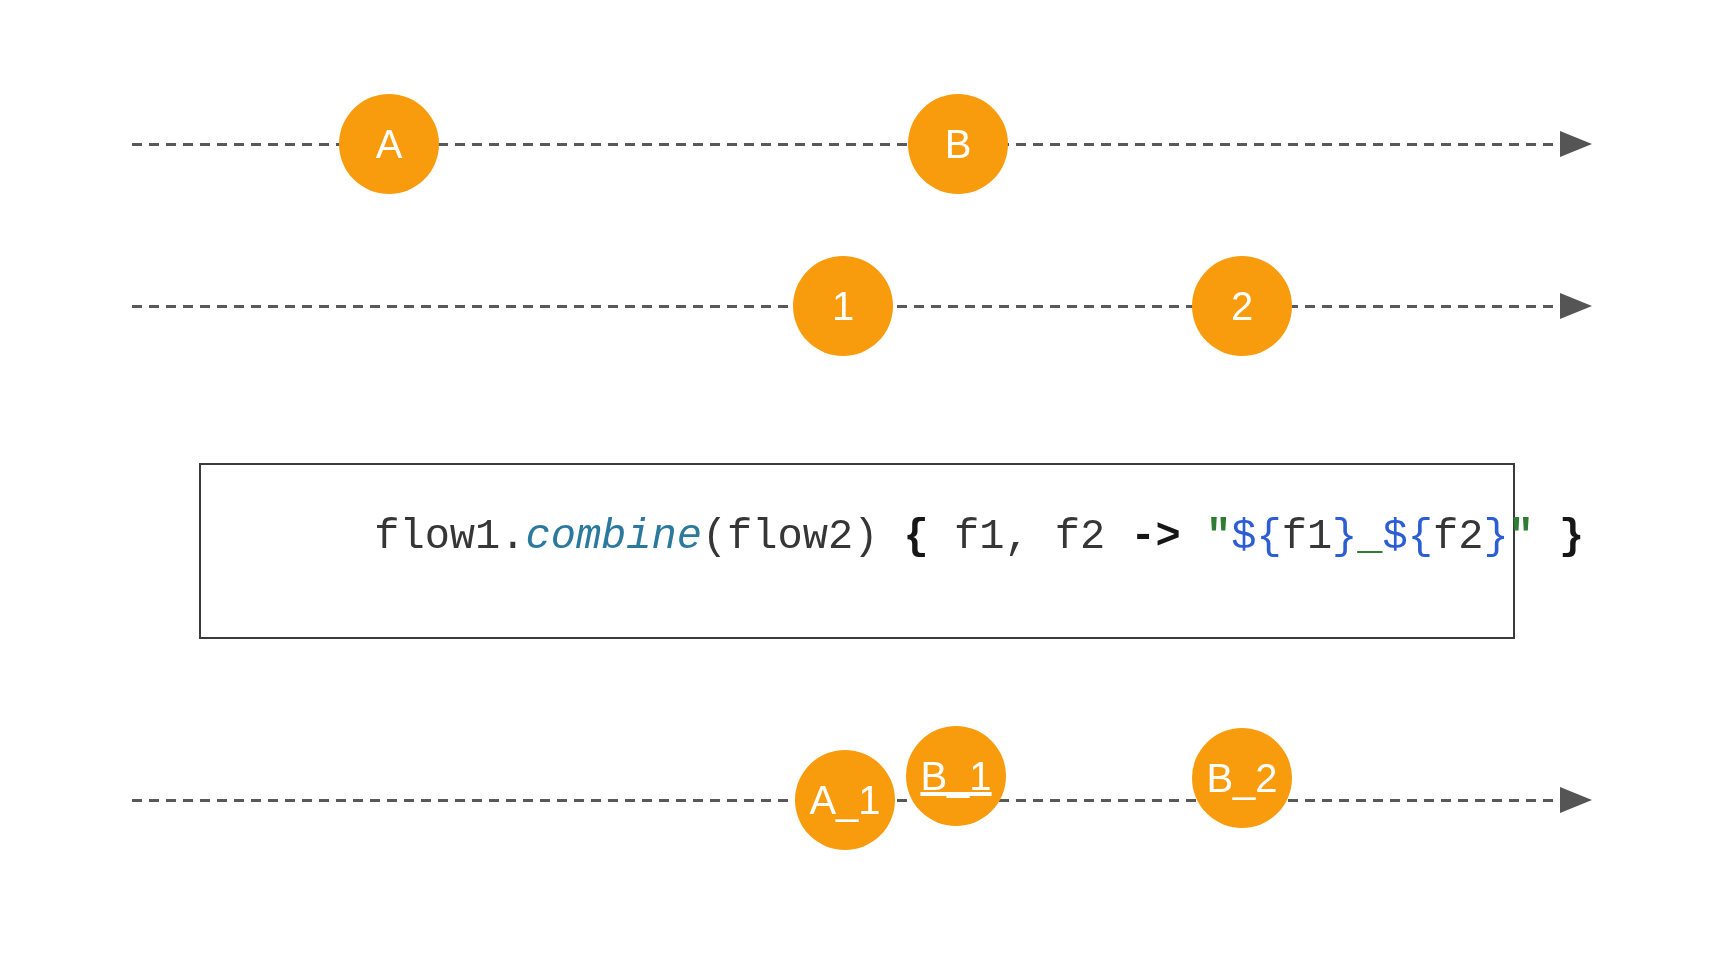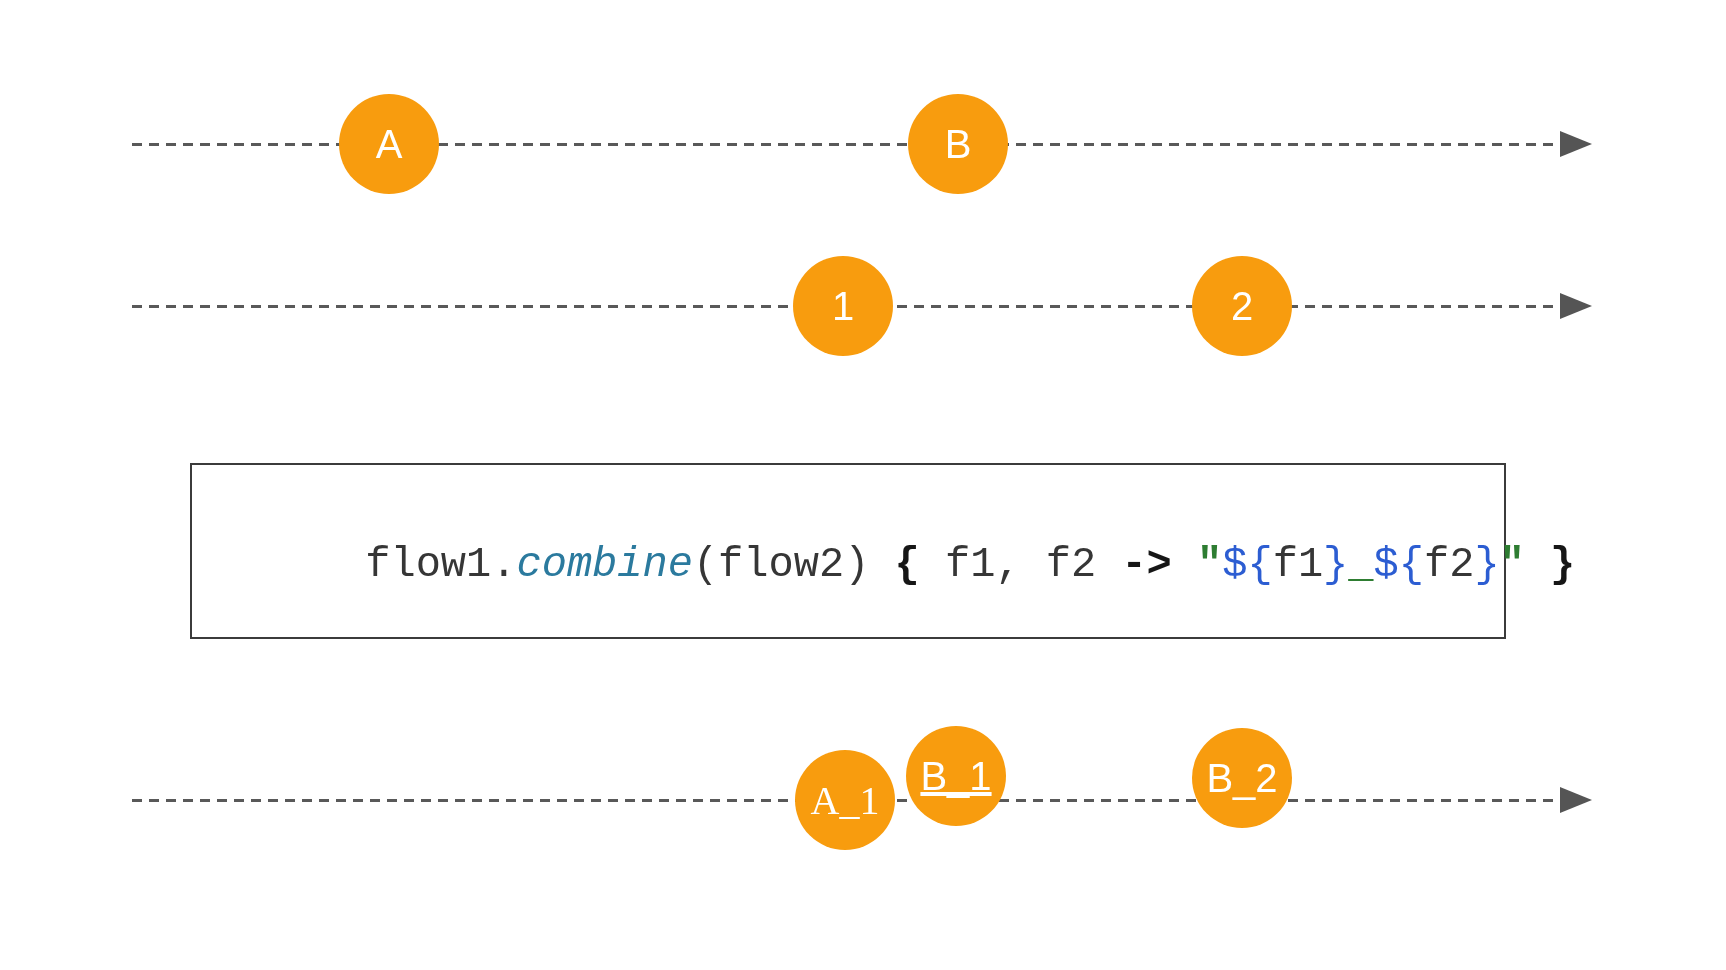--- a/index.html
+++ b/index.html
@@ -59,29 +59,29 @@
     justify-content: center;
     font-size: 40px;
     font-weight: 400;
     letter-spacing: 0;
     user-select: none;
   }
 
   
   .code-box {
     position: absolute;
-    left: 190px;
+    left: 199px;
     top: 463px;
     width: 1316px;
     height: 176px;
     border: 2px solid #3b3b3b;
     background: #ffffff;
     box-sizing: border-box;
     display: flex;
-    align-items: flex-end;
+    align-items: flex-start;
   }
   .code-line {
     padding-left: 22px;
     font-family: "Liberation Mono", monospace;
     font-size: 42px;
     white-space: pre;
     color: #363636;
   }
   .tok-plain { color: #363636; }
   .tok-fn    { color: #2b7a9e; font-style: italic; }
@@ -109,21 +109,21 @@
     <div class="dash-line"></div>
     <div class="arrow-head"></div>
   </div>
 
   <div class="marble" style="left:339px; top:94px;">A</div>
   <div class="marble" style="left:908px; top:94px;">B</div>
 
   <div class="marble" style="left:793px; top:256px;">1</div>
   <div class="marble" style="left:1192px; top:256px;">2</div>
 
-  <div class="marble" style="left:795px; top:750px;font-family:Liberation Serif, serif;">A_1</div>
+  <div class="marble" style="left:795px; top:750px;">A_1</div>
   <div class="marble" style="left:906px; top:726px;text-decoration:underline;">B_1</div>
   <div class="marble" style="left:1192px; top:728px;">B_2</div>
 
   <div class="code-box">
     <div class="code-line">
       <span class="tok-plain">flow1.</span><span class="tok-fn">combine</span><span class="tok-plain">(flow2) </span><span class="tok-brace">{</span><span class="tok-plain"> f1, f2 </span><span class="tok-op">-&gt;</span><span class="tok-plain"> </span><span class="tok-str">"</span><span class="tok-tpl">${</span><span class="tok-plain">f1</span><span class="tok-tpl">}</span><span class="tok-str">_</span><span class="tok-tpl">${</span><span class="tok-plain">f2</span><span class="tok-tpl">}</span><span class="tok-str">"</span><span class="tok-plain"> </span><span class="tok-brace">}</span>
     </div>
   </div>
 
 </div>

